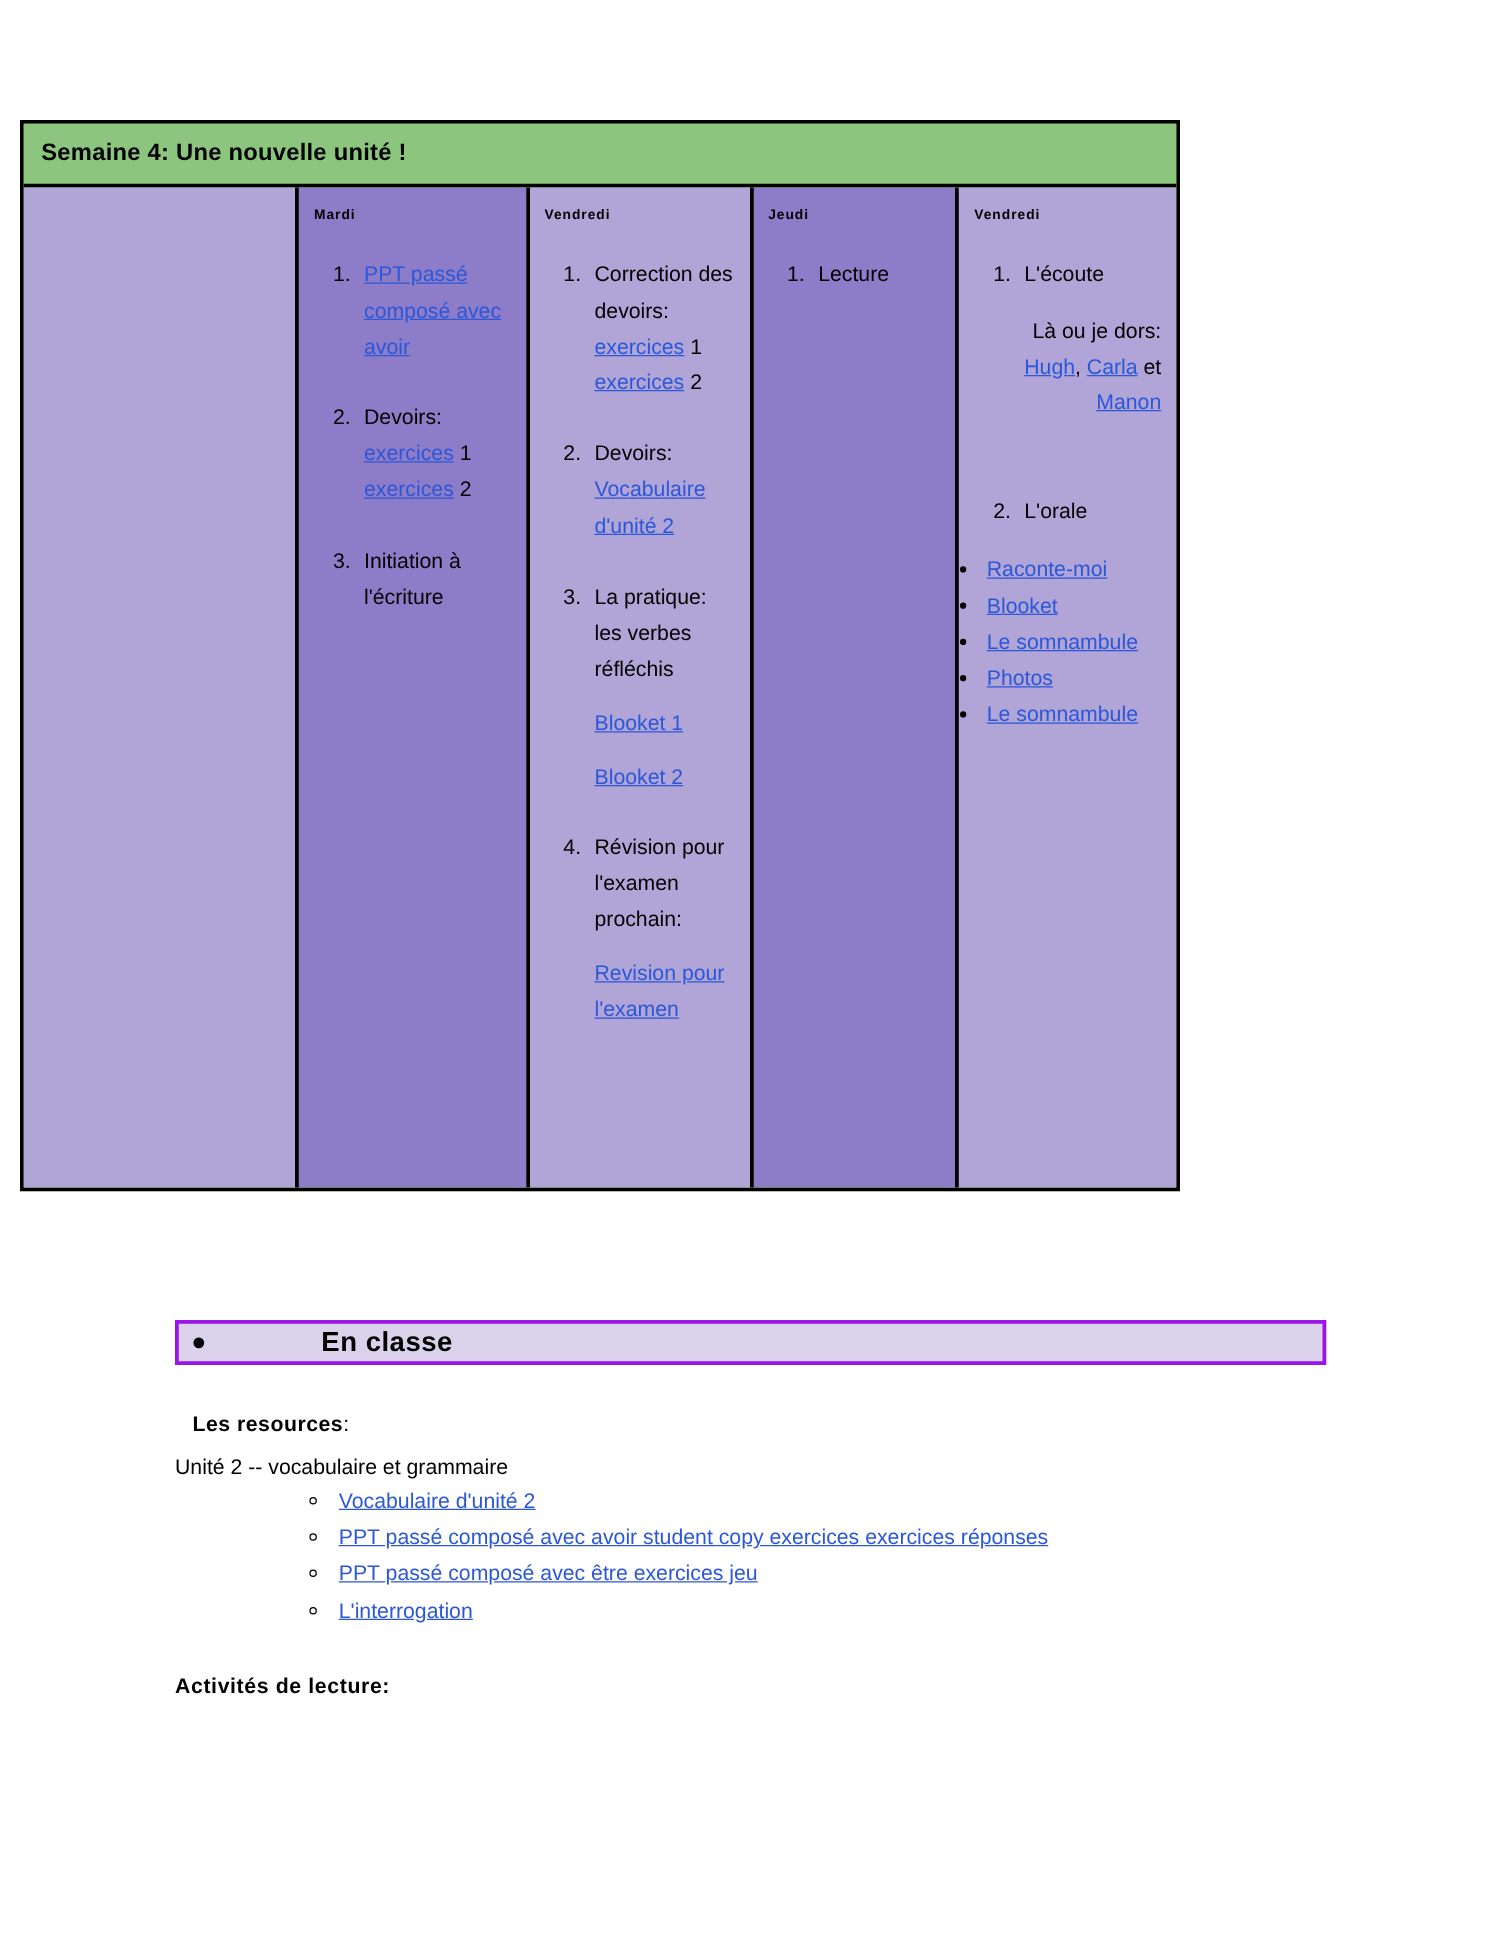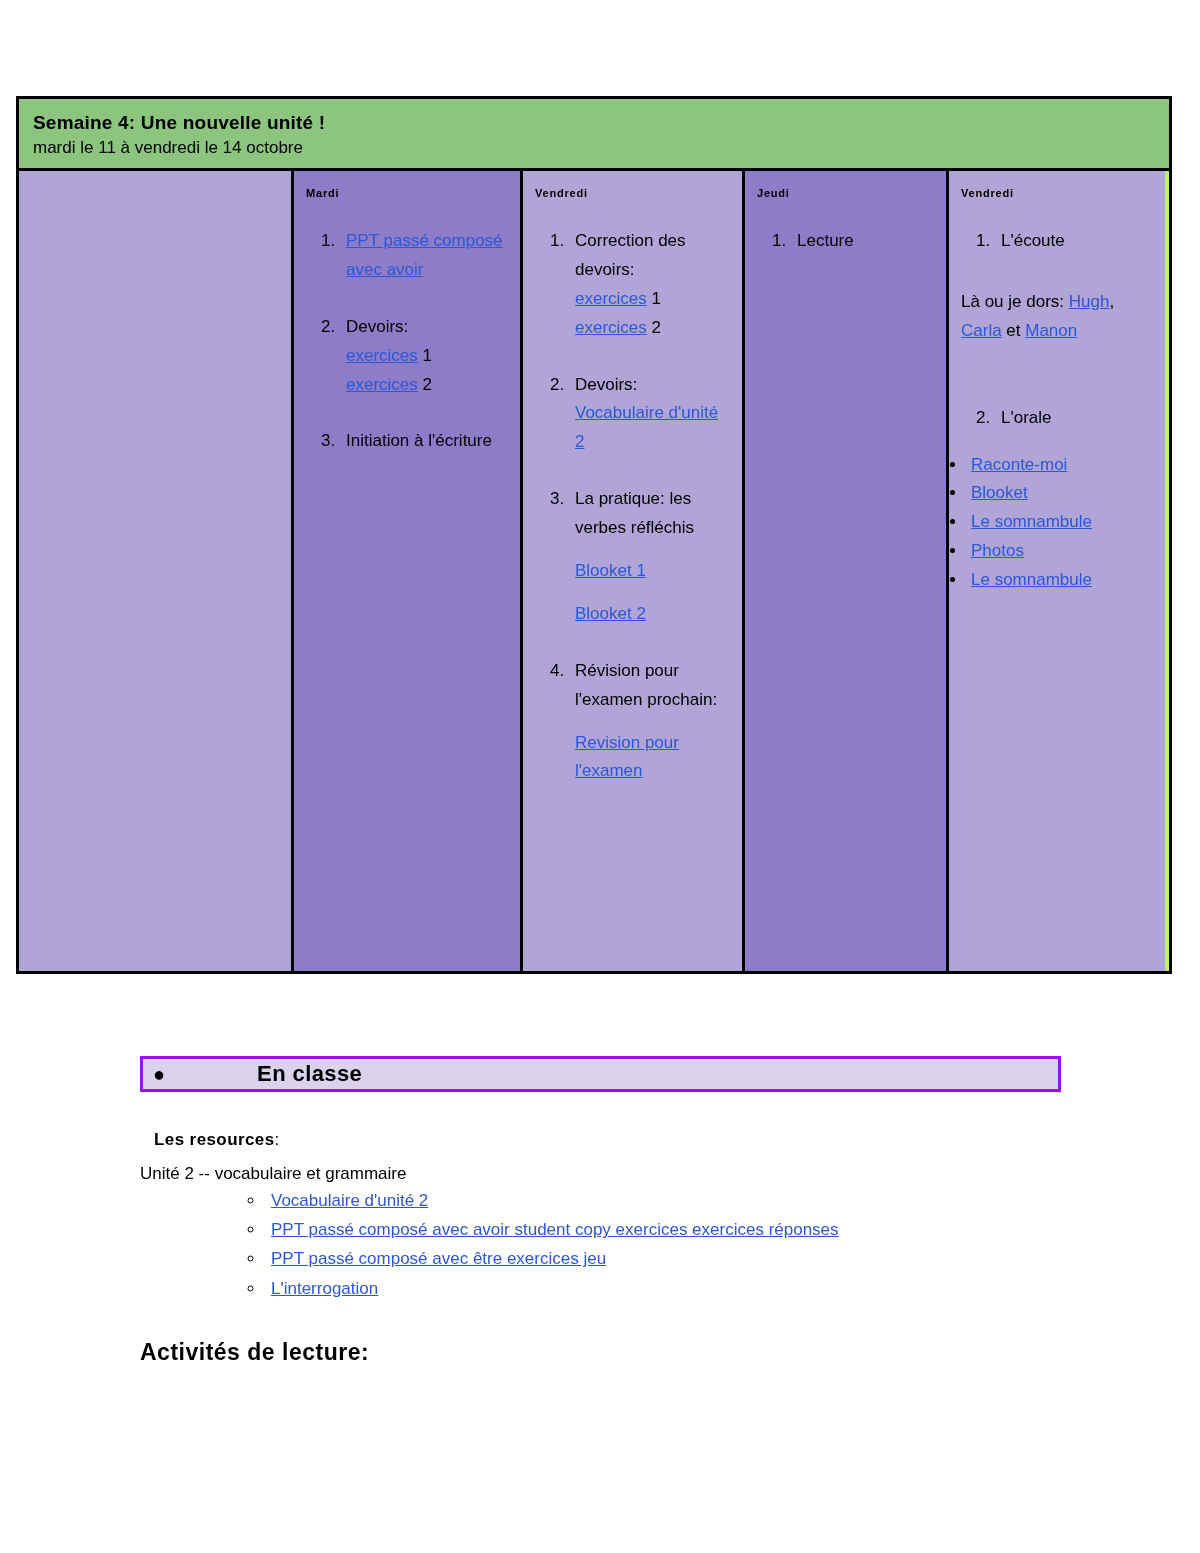--- a/index.html
+++ b/index.html
@@ -14,21 +14,21 @@
     color: #000000;
     position: relative;
     overflow: hidden;
   }
 
   
   .week-table {
     position: absolute;
     left: 16px;
     top: 96px;
-    width: 1156px;
+    width: 928px;
     border: 3px solid #000000;
     box-sizing: border-box;
     background: #bef264;
   }
 
   .week-header {
     background: #8cc67e;
     border-bottom: 3px solid #000000;
     padding: 12px 14px 10px 14px;
   }
@@ -86,21 +86,22 @@
     padding-left: 20px;
     font-size: 17px;
     line-height: 1.70;
   }
   ul.flat-bullets > li { margin: 0; padding-left: 4px; }
   ul.flat-bullets > li.empty { height: 29px; }
 
   .plain-line {
     font-size: 17px;
     line-height: 1.70;
-    margin: 32px 0 0 0;
+    margin: 16px 0 0 0;
+    text-align: right;
   }
   .gap-sm { height: 14px; }
   .gap-md { height: 30px; }
 
   a.lnk {
     color: #2b57d8;
     text-decoration: underline;
   }
   .sep { height: 14px; }
 
@@ -150,34 +151,33 @@
     margin: 14px;
   }
   .section-sub {
     font-size: 17px;
     margin: 0;
   }
   .block-resources { margin-top: 38px; }
   ul.circle-list.tight-top { margin-top: 2px; }
 
   .activites {
-    font-size: 23px;
+    font-size: 17px;
     font-weight: bold;
     letter-spacing: 0.5px;
     margin-top: 36px;
   }
 </style>
 </head>
 <body>
 
 <div class="week-table">
 
   <div class="week-header">
     <div class="title">Semaine 4: Une nouvelle unité !</div>
-    <div class="subtitle">mardi le 11 à vendredi le 14 octobre</div>
   </div>
 
   <div class="week-body">
 
     <div class="day-col col-spacer"></div>
 
     <div class="day-col col-mardi">
       <div class="day-name">Mardi</div>
       <ol class="day-list">
         <li>

